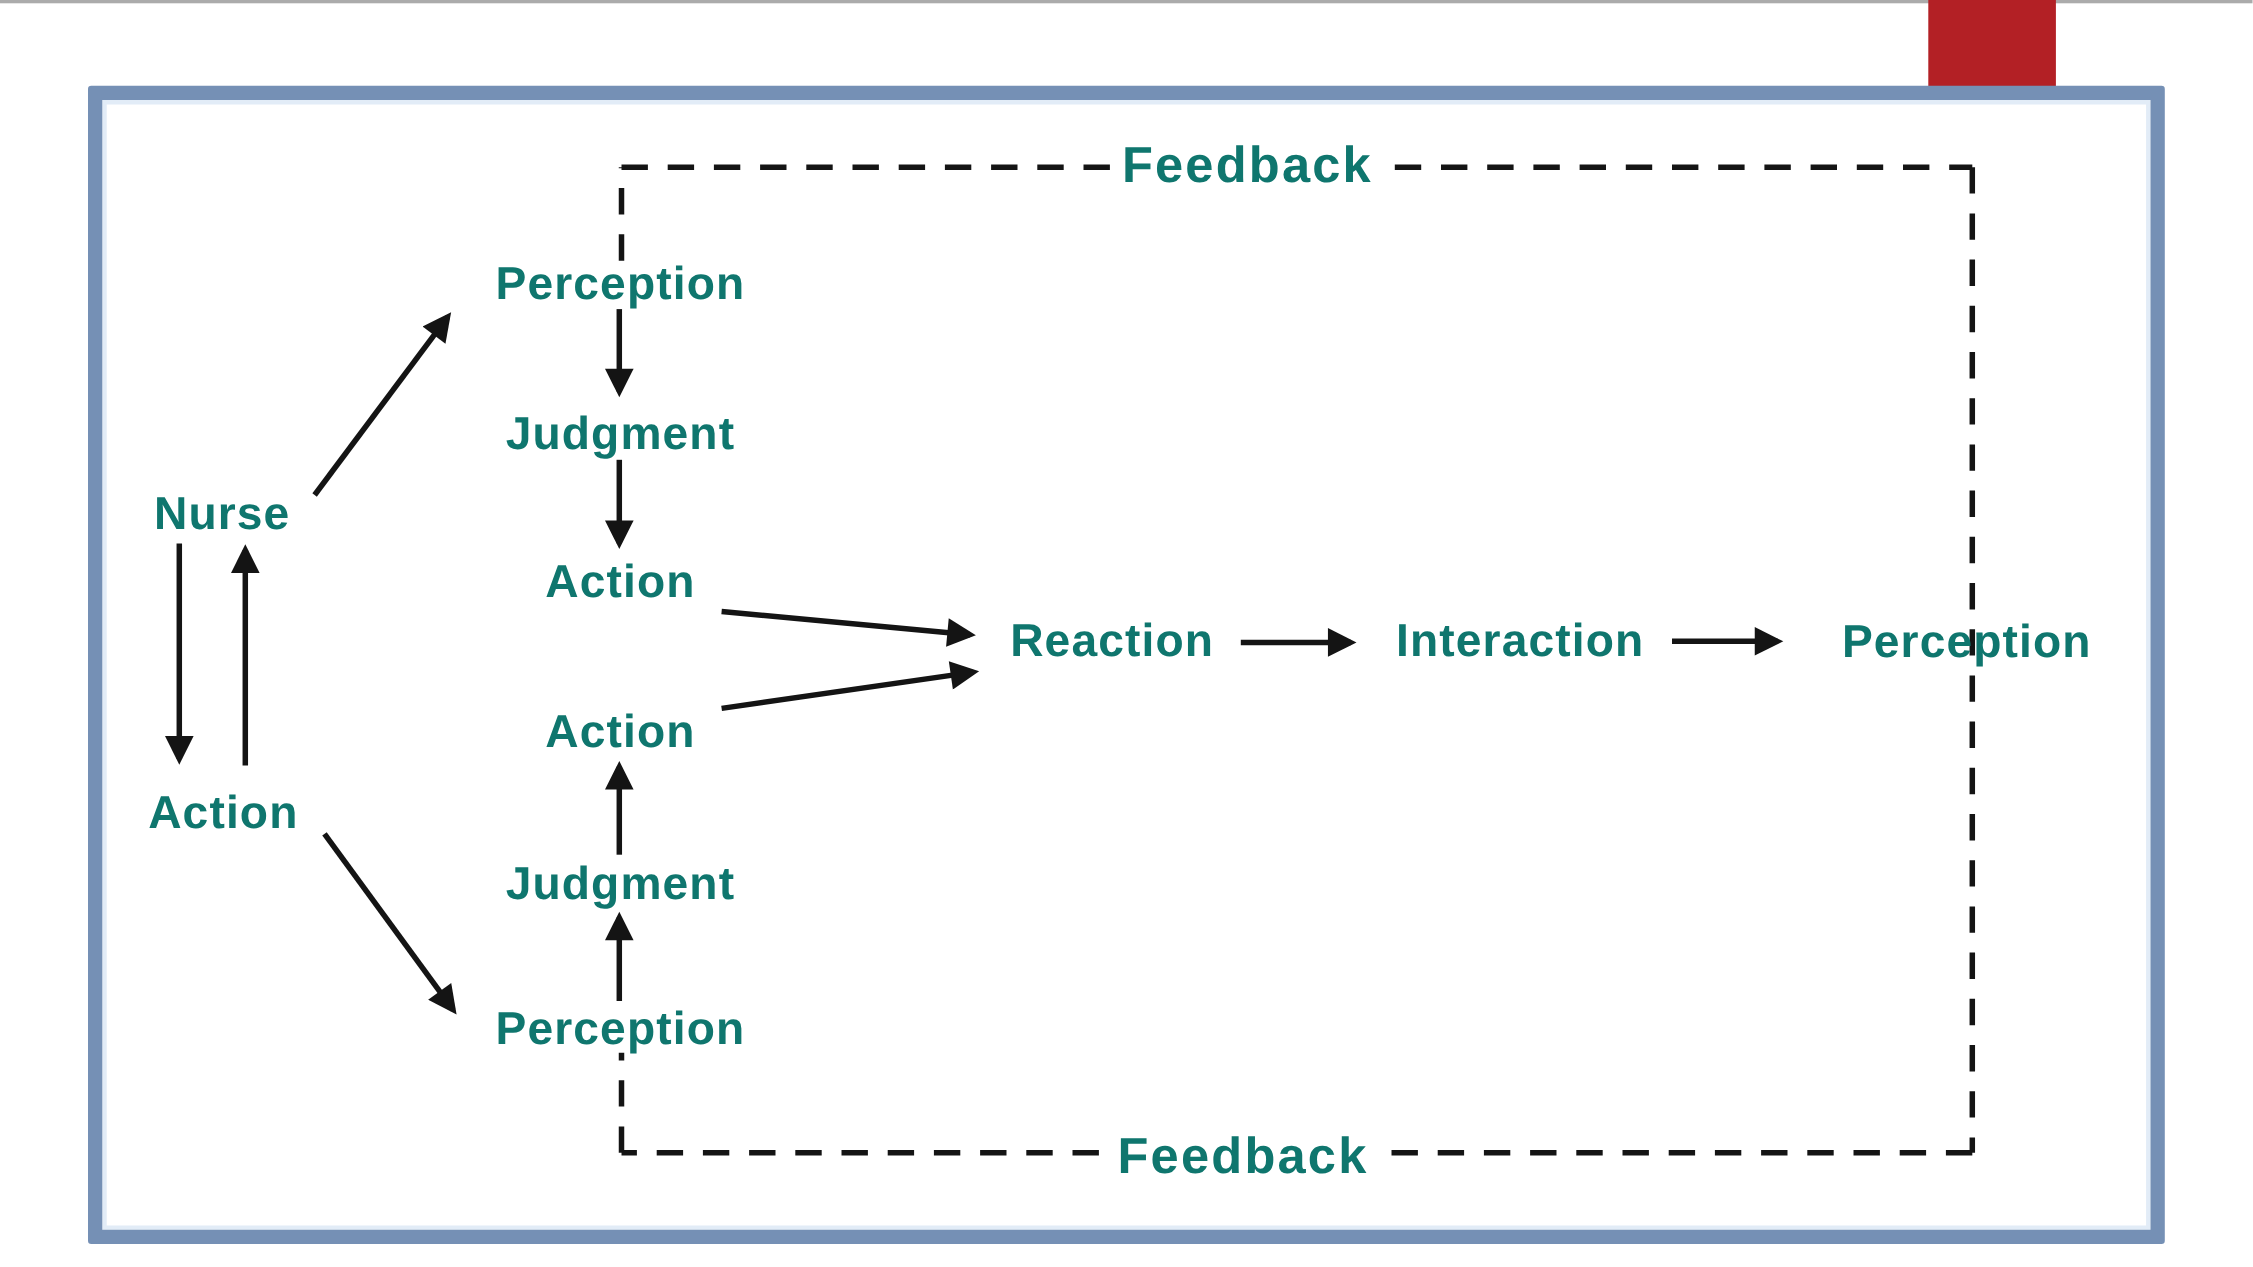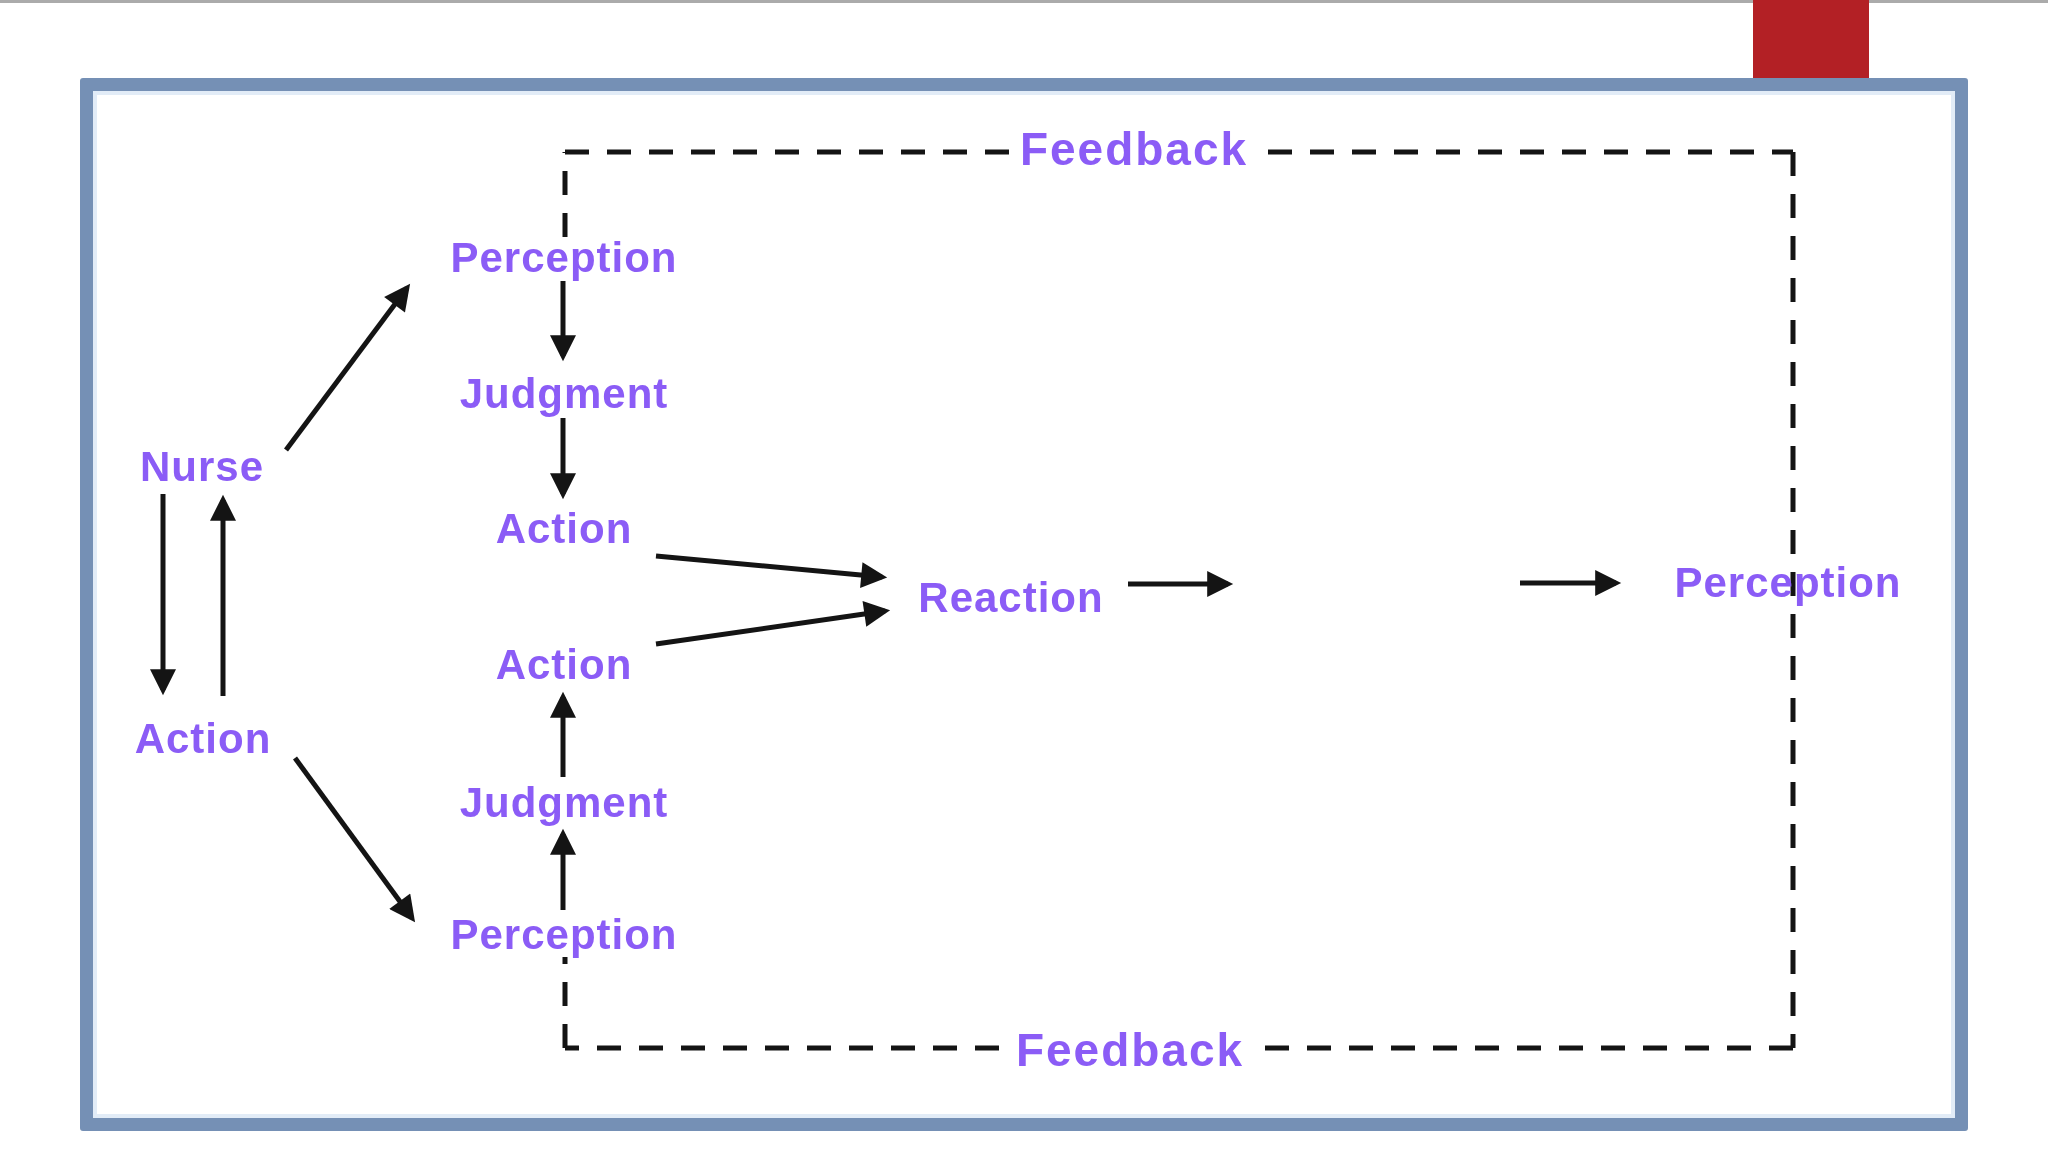--- a/index.html
+++ b/index.html
@@ -52,21 +52,21 @@
     stroke: #141414;
     stroke-width: 5;
     fill: none;
   }
   .label {
     position: absolute;
     transform: translate(-50%, -50%);
     font-weight: bold;
     font-size: 42px;
     letter-spacing: 1px;
-    color: #8b5cf6;
+    color: #0f766e;
     white-space: nowrap;
     line-height: 1;
   }
   .label.feedback {
     font-size: 46px;
     letter-spacing: 2px;
   }
 </style>
 </head>
 <body>
@@ -107,18 +107,19 @@
   </svg>
 
   <div class="label" style="left:202px;  top:467px;">Nurse</div>
   <div class="label" style="left:203px;  top:739px;">Action</div>
   <div class="label" style="left:564px;  top:258px;">Perception</div>
   <div class="label" style="left:564px;  top:394px;">Judgment</div>
   <div class="label" style="left:564px;  top:529px;">Action</div>
   <div class="label" style="left:564px;  top:665px;">Action</div>
   <div class="label" style="left:564px;  top:803px;">Judgment</div>
   <div class="label" style="left:564px;  top:935px;">Perception</div>
-  <div class="label" style="left:1011px; top:582px;margin-top:16px;">Reaction</div>
+  <div class="label" style="left:1011px; top:582px;">Reaction</div>
+  <div class="label" style="left:1382px; top:582px;">Interaction</div>
   <div class="label" style="left:1788px; top:583px;">Perception</div>
   <div class="label feedback" style="left:1134px; top:149px;">Feedback</div>
   <div class="label feedback" style="left:1130px; top:1050px;">Feedback</div>
 
 </div>
 
 </body></html>

